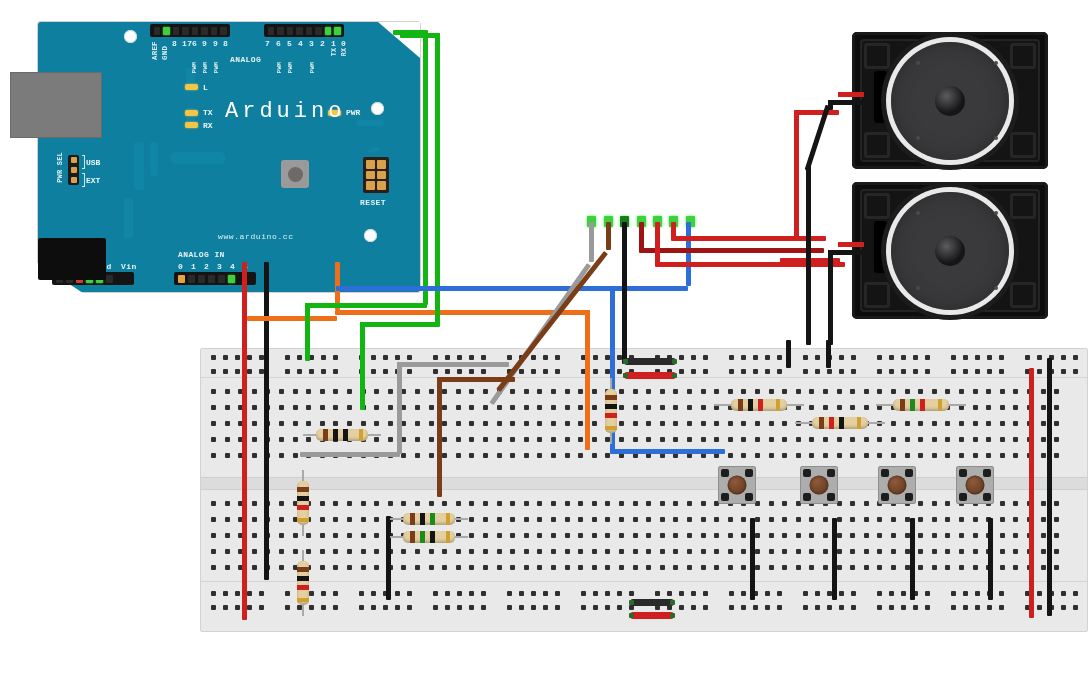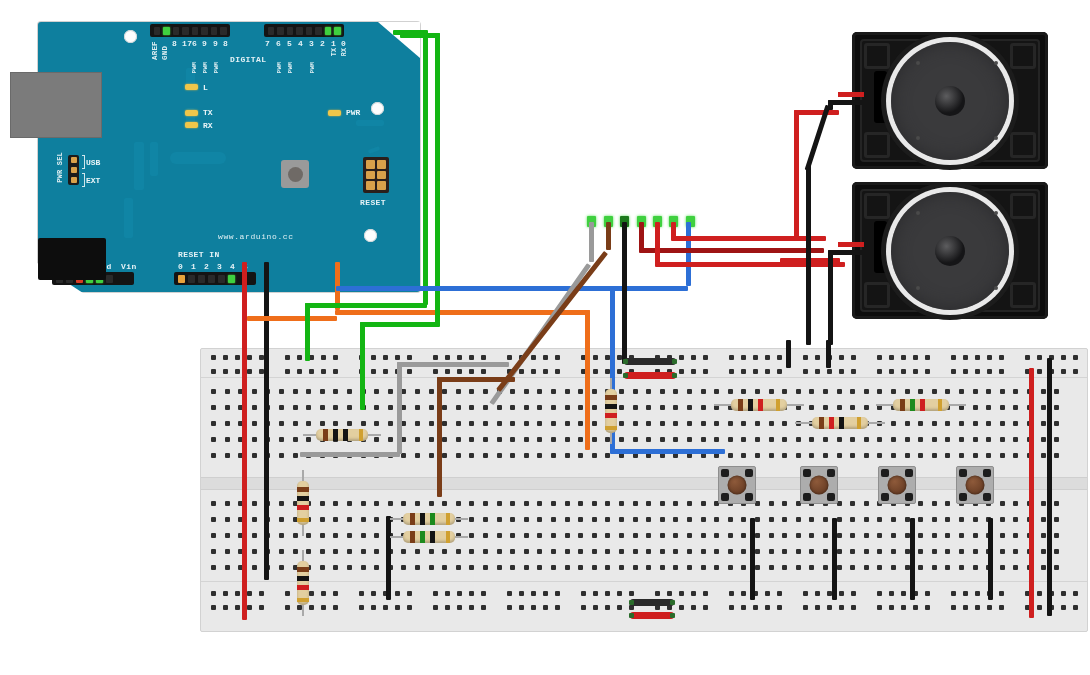--- a/index.html
+++ b/index.html
@@ -247,38 +247,39 @@
       <span class="abs hlabel" style="left:11px;">6</span>
       <span class="abs hlabel" style="left:22px;">5</span>
       <span class="abs hlabel" style="left:33px;">4</span>
       <span class="abs hlabel" style="left:44px;">3</span>
       <span class="abs hlabel" style="left:55px;">2</span>
       <span class="abs hlabel" style="left:66px;">1</span>
       <span class="abs hlabel" style="left:76px;">0</span>
     </div>
     <span class="abs vlabel" style="left:293px;top:26px;font-size:6.5px;">TX</span>
     <span class="abs vlabel" style="left:303px;top:26px;font-size:6.5px;">RX</span>
-    <span class="abs hlabel" style="left:192px;top:33px;">DIGITAL</span>
+    <span class="abs hlabel" style="left:192px;top:33px;">ANALOG</span>
 
     <span class="abs vlabel" style="left:153px;top:40px;font-size:6px;">PWM</span>
     <span class="abs vlabel" style="left:164px;top:40px;font-size:6px;">PWM</span>
     <span class="abs vlabel" style="left:175px;top:40px;font-size:6px;">PWM</span>
     <span class="abs vlabel" style="left:238px;top:40px;font-size:6px;">PWM</span>
     <span class="abs vlabel" style="left:249px;top:40px;font-size:6px;">PWM</span>
     <span class="abs vlabel" style="left:271px;top:40px;font-size:6px;">PWM</span>
 
     <div class="abs led" style="left:147px;top:62px;"></div>
     <span class="abs ledlabel" style="left:165px;top:61px;">L</span>
     <div class="abs led" style="left:147px;top:88px;"></div>
     <span class="abs ledlabel" style="left:165px;top:86px;">TX</span>
     <div class="abs led" style="left:147px;top:100px;"></div>
     <span class="abs ledlabel" style="left:165px;top:99px;">RX</span>
     <div class="abs led" style="left:290px;top:88px;"></div>
     <span class="abs ledlabel" style="left:308px;top:86px;">PWR</span>
 
+    <div class="abs" id="arduino-logo" style="left:187px;top:77px;">Arduino</div>
 
     <div class="abs" id="reset-button" style="left:243px;top:138px;">
         <i></i>
       </div>
 
     <div class="abs" id="icsp-header" style="left:325px;top:135px;">
       <span></span>
         <span></span>
         <span></span>
         <span></span>
@@ -301,21 +302,21 @@
 
     <div class="abs" id="url-text" style="left:180px;top:210px;">www.arduino.cc</div>
 
     <span class="abs vlabel" style="left:17px;top:226px;font-size:6.5px;">RESET</span>
     <span class="abs vlabel" style="left:29px;top:231px;font-size:6.5px;">3V3</span>
     <span class="abs hlabel" style="left:41px;top:240px;">5V</span>
     <span class="abs hlabel" style="left:58px;top:240px;">Gnd</span>
     <span class="abs hlabel" style="left:83px;top:240px;">Vin</span>
     <span class="abs hlabel" style="left:42px;top:228px;">POWER</span>
 
-    <span class="abs hlabel" style="left:140px;top:228px;">RESET IN</span>
+    <span class="abs hlabel" style="left:140px;top:228px;">ANALOG IN</span>
     <span class="abs hlabel" style="left:140px;top:240px;">0</span>
     <span class="abs hlabel" style="left:153px;top:240px;">1</span>
     <span class="abs hlabel" style="left:166px;top:240px;">2</span>
     <span class="abs hlabel" style="left:179px;top:240px;">3</span>
     <span class="abs hlabel" style="left:192px;top:240px;">4</span>
     <span class="abs hlabel" style="left:205px;top:240px;">5</span>
 
     <div class="abs hdr" id="power-header" style="left:14px;top:250px;width:82px;height:13px;">
       <span class="pin"></span>
       <span class="pin"></span>

